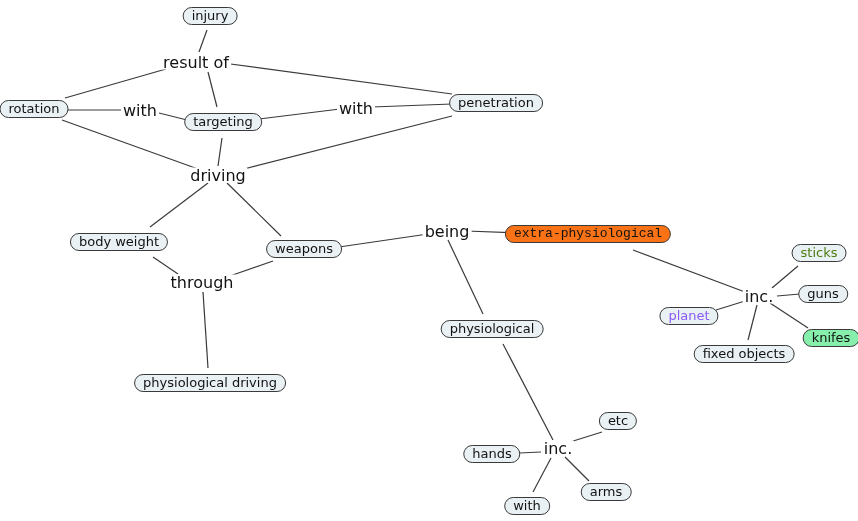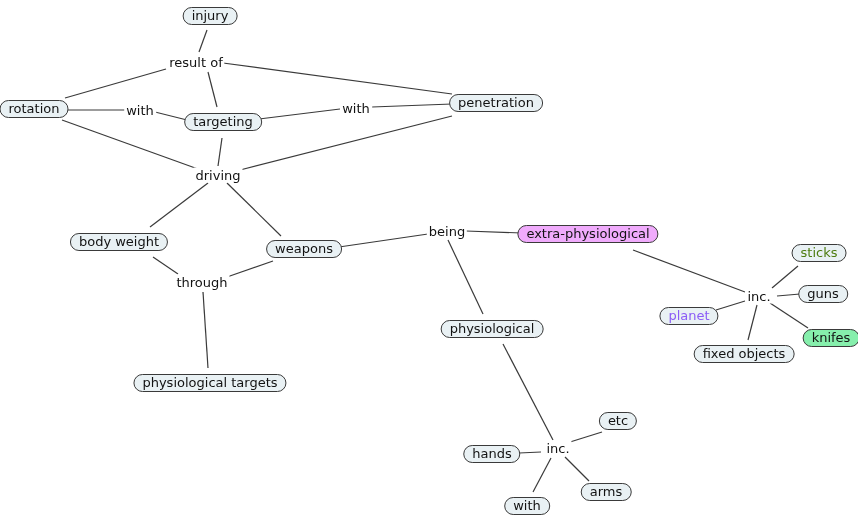--- a/index.html
+++ b/index.html
@@ -29,21 +29,21 @@
     padding: 0 8px;
     font-size: 13px;
     line-height: 16px;
     color: #121212;
     white-space: nowrap;
     cursor: default;
   }
   .edge-label {
     position: absolute;
     transform: translate(-50%, -50%);
-    font-size: 13px;
+    font-size: 16px;
     line-height: 15px;
     color: #121212;
     background: #ffffff;
     padding: 0 2px;
     white-space: nowrap;
   }
 </style>
 </head>
 <body>
 
@@ -80,23 +80,23 @@
       <line x1="551" y1="458" x2="533" y2="492" stroke="#3a3a3a" stroke-width="1.2"></line>
       <line x1="565" y1="457" x2="589" y2="481" stroke="#3a3a3a" stroke-width="1.2"></line>
     </svg>
   <div id="node-layer">
       <div class="node" style="left: 210px; top: 16px; background: rgb(233, 241, 244); border-color: rgb(58, 58, 58); color: rgb(18, 18, 18);">injury</div>
       <div class="node" style="left: 34px; top: 109px; background: rgb(233, 241, 244); border-color: rgb(58, 58, 58); color: rgb(18, 18, 18);">rotation</div>
       <div class="node" style="left: 223px; top: 122px; background: rgb(233, 241, 244); border-color: rgb(58, 58, 58); color: rgb(18, 18, 18);">targeting</div>
       <div class="node" style="left: 496px; top: 103px; background: rgb(233, 241, 244); border-color: rgb(58, 58, 58); color: rgb(18, 18, 18);">penetration</div>
       <div class="node" style="left: 119px; top: 242px; background: rgb(233, 241, 244); border-color: rgb(58, 58, 58); color: rgb(18, 18, 18);">body weight</div>
       <div class="node" style="left: 304px; top: 249px; background: rgb(233, 241, 244); border-color: rgb(58, 58, 58); color: rgb(18, 18, 18);">weapons</div>
-      <div class="node" style="left: 588px; top: 234px; background: #f0abfc; border-color: rgb(58, 58, 58); color: rgb(18, 18, 18);">extra-physiological</div>
+      <div class="node" style="left: 588px; top: 234px; background: #f97316; border-color: rgb(58, 58, 58); color: rgb(18, 18, 18); font-family: Liberation Mono, monospace;">extra-physiological</div>
       <div class="node" style="left: 492px; top: 329px; background: rgb(233, 241, 244); border-color: rgb(58, 58, 58); color: rgb(18, 18, 18);">physiological</div>
-      <div class="node" style="left: 210px; top: 383px; background: rgb(233, 241, 244); border-color: rgb(58, 58, 58); color: rgb(18, 18, 18);">physiological targets</div>
+      <div class="node" style="left: 210px; top: 383px; background: rgb(233, 241, 244); border-color: rgb(58, 58, 58); color: rgb(18, 18, 18);">physiological driving</div>
       <div class="node" style="left: 689px; top: 316px; background: rgb(233, 241, 244); border-color: rgb(58, 58, 58); color: #8b5cf6;">planet</div>
       <div class="node" style="left: 744px; top: 354px; background: rgb(233, 241, 244); border-color: rgb(58, 58, 58); color: rgb(18, 18, 18);">fixed objects</div>
       <div class="node" style="left: 819px; top: 253px; background: rgb(233, 241, 244); border-color: rgb(58, 58, 58); color: #4d7c0f;">sticks</div>
       <div class="node" style="left: 823px; top: 294px; background: rgb(233, 241, 244); border-color: rgb(58, 58, 58); color: rgb(18, 18, 18);">guns</div>
       <div class="node" style="left: 831px; top: 338px; background: #86efac; border-color: rgb(58, 58, 58); color: rgb(18, 18, 18);">knifes</div>
       <div class="node" style="left: 618px; top: 421px; background: rgb(233, 241, 244); border-color: rgb(58, 58, 58); color: rgb(18, 18, 18);">etc</div>
       <div class="node" style="left: 492px; top: 454px; background: rgb(233, 241, 244); border-color: rgb(58, 58, 58); color: rgb(18, 18, 18);">hands</div>
       <div class="node" style="left: 527px; top: 506px; background: rgb(233, 241, 244); border-color: rgb(58, 58, 58); color: rgb(18, 18, 18);">with</div>
       <div class="node" style="left: 606px; top: 492px; background: rgb(233, 241, 244); border-color: rgb(58, 58, 58); color: rgb(18, 18, 18);">arms</div>
       <div class="edge-label" style="left: 196px; top: 62px; color: rgb(18, 18, 18);">result of</div>

